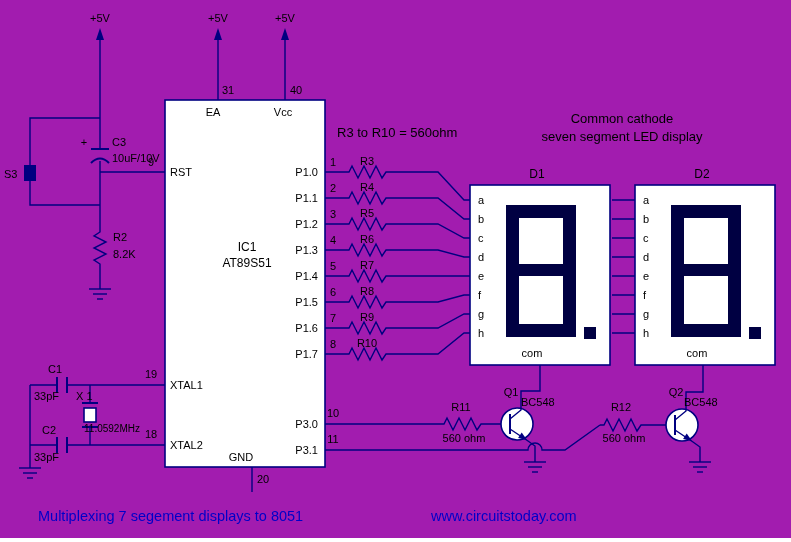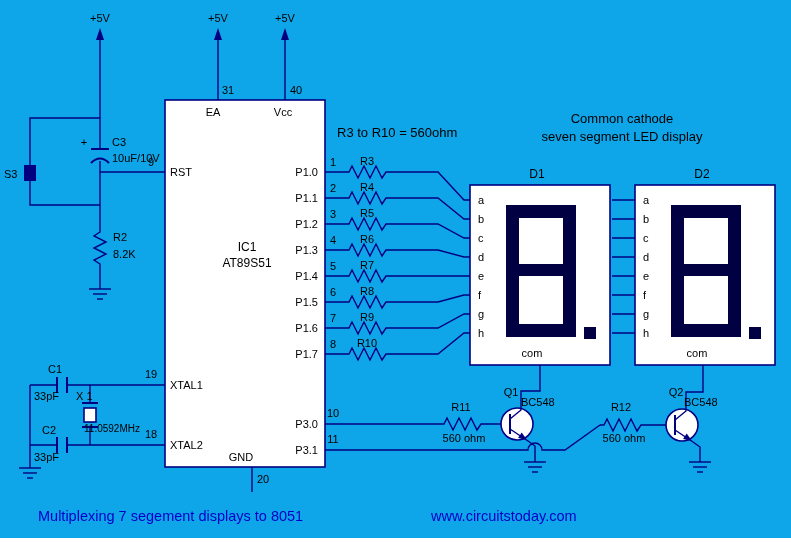--- a/index.html
+++ b/index.html
@@ -1,16 +1,16 @@
 <!DOCTYPE html>
 <html><head>
 <meta charset="utf-8">
 <style>
   html,body{margin:0;padding:0;background:#ffffff}
-  .stage{position:relative;width:791px;height:538px;background:#0ea5e9;overflow:hidden;
+  .stage{position:relative;width:791px;height:538px;background:#a21caf;overflow:hidden;
          font-family:"Liberation Sans",sans-serif}
   svg{display:block}
   svg text{font-family:"Liberation Sans",sans-serif;fill:#000000}
   .w{stroke:#000080;stroke-width:1.4;fill:none}
   .w2{stroke:#000080;stroke-width:2;fill:none}
   .comp{stroke:#000080;stroke-width:1.6;fill:#ffffff}
   .navy{fill:#000080}
   .seg{fill:#000042}
   .t10{font-size:10px}
   .t11{font-size:11px}

